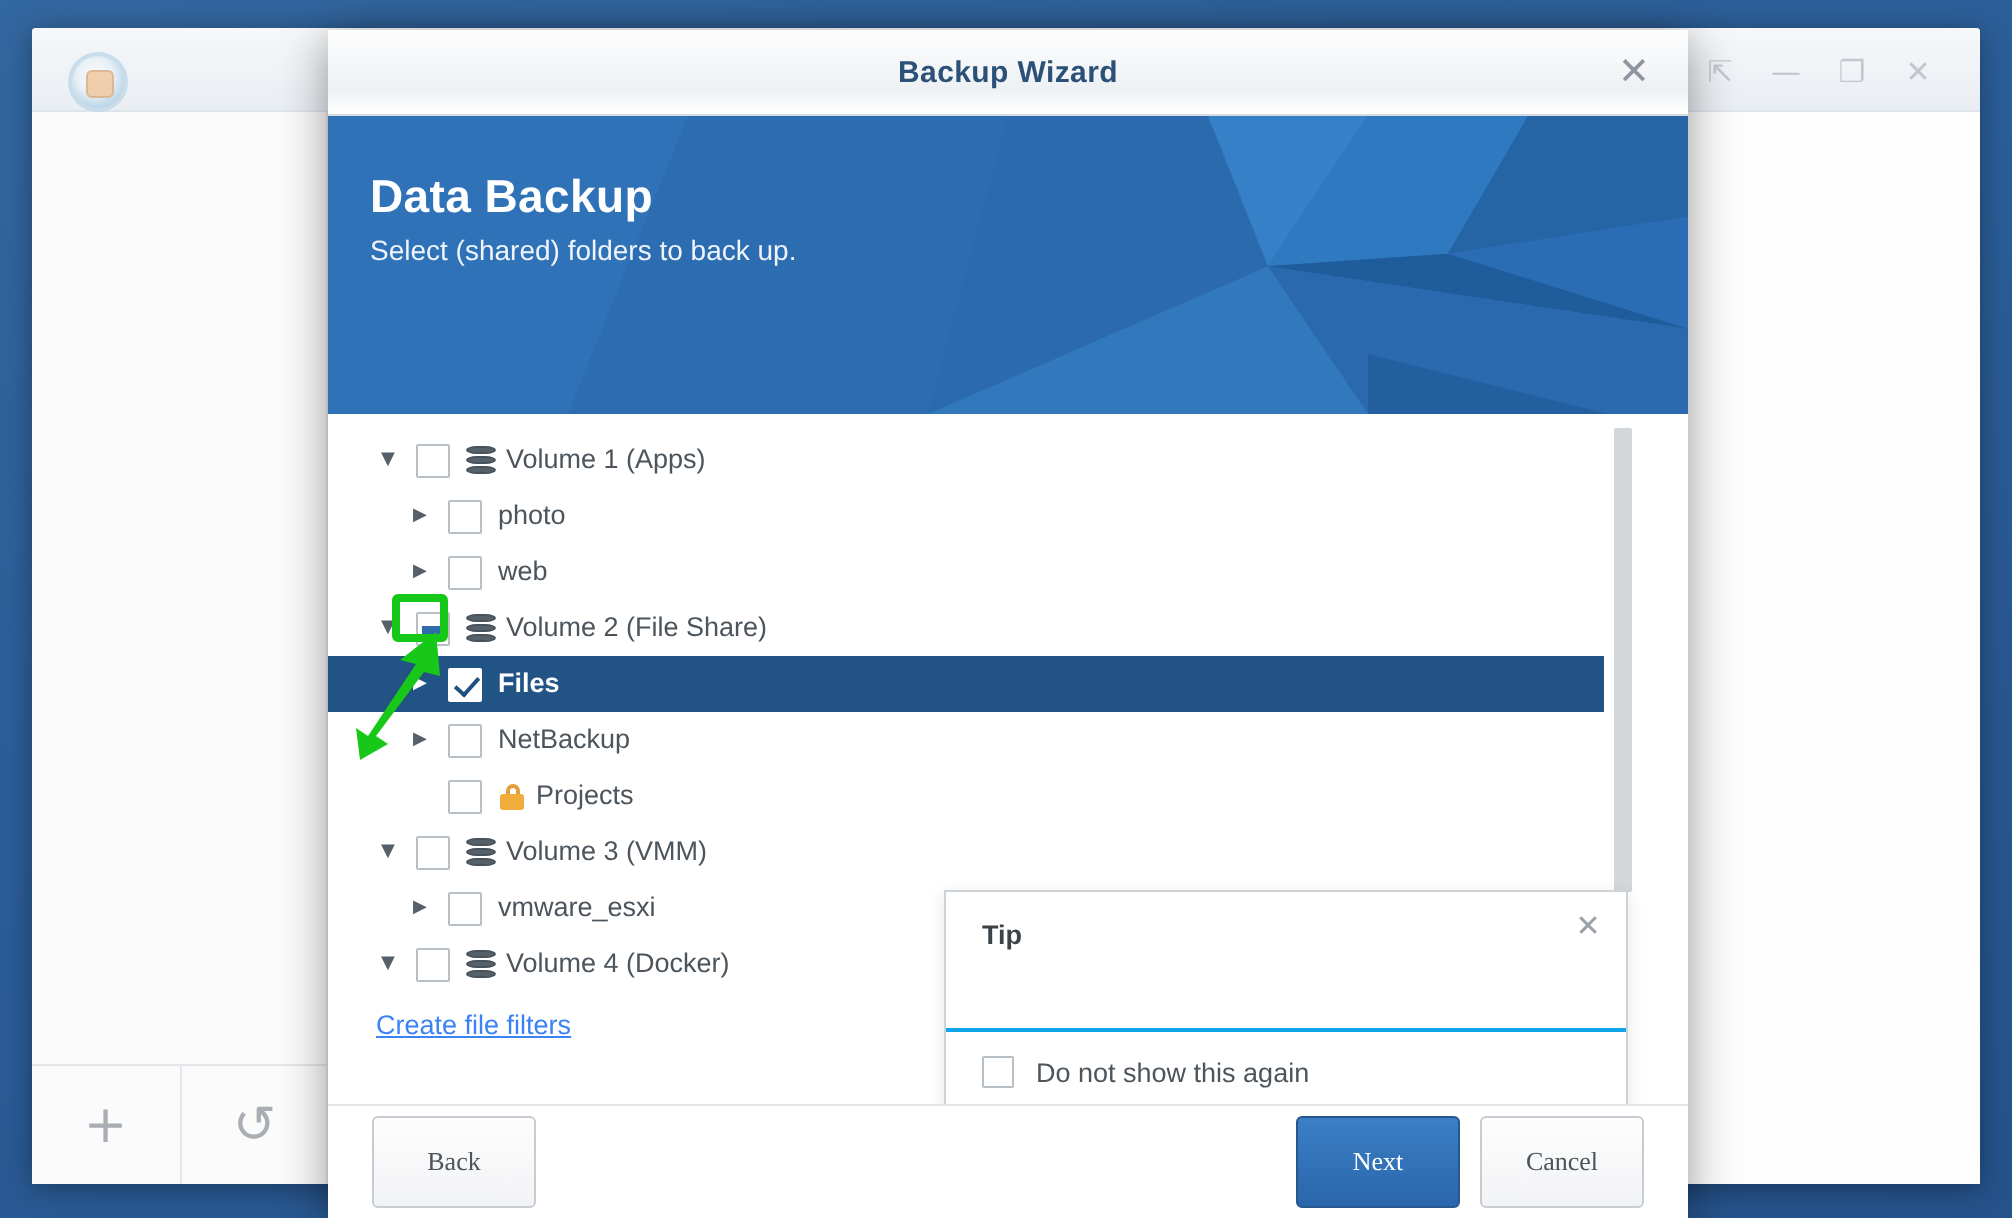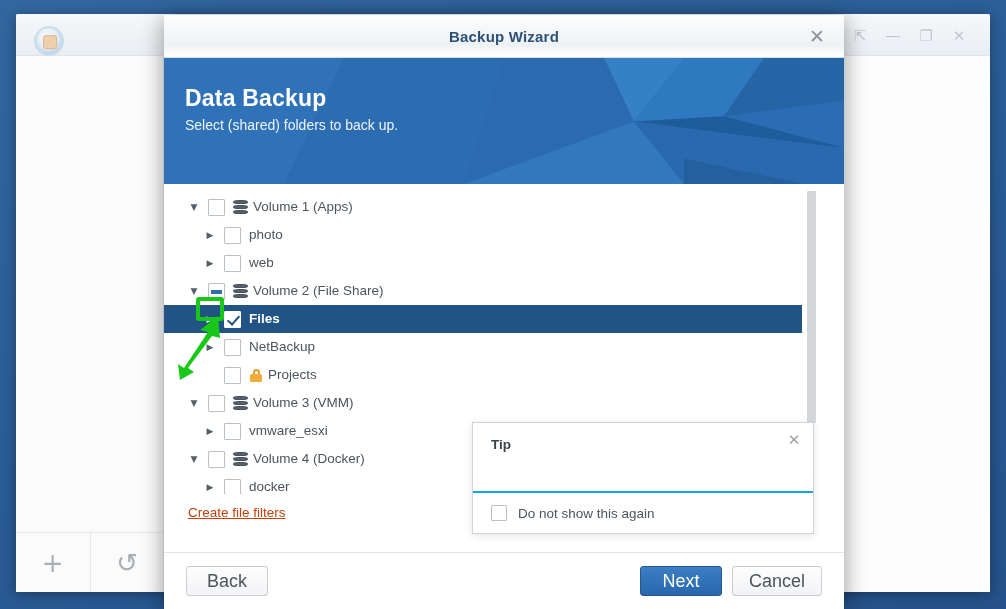--- a/index.html
+++ b/index.html
@@ -143,21 +143,21 @@
     line-height: 26px;
     text-align: center;
     font-size: 19px;
     color: #8d959e;
     cursor: pointer;
     font-family: "DejaVu Sans", sans-serif;
   }
 
   
   #hero {
-    height: 126px;
+    height: 149px;
     flex: 0 0 auto;
     position: relative;
     overflow: hidden;
     background: #2a6cb0;
   }
   #hero svg { position: absolute; inset: 0; width: 100%; height: 100%; display: block; }
   #hero-text {
     position: absolute;
     left: 21px;
     top: 27px;
@@ -337,21 +337,21 @@
     border-radius: 1px;
     cursor: pointer;
   }
 
   
   #create-filters-link {
     position: absolute;
     left: 24px;
     bottom: 32px;
     font-size: 13.5px;
-    color: #c2410c;
+    color: #3b82f6;
     text-decoration: underline;
     cursor: pointer;
   }
 
   
   #tip-panel {
     position: absolute;
     left: 308px;
     top: 238px;
     width: 342px;
@@ -411,30 +411,30 @@
     flex: 0 0 auto;
     height: 57px;
     border-top: 1px solid #e1e4e8;
     background: #ffffff;
     display: flex;
     align-items: center;
     padding: 0 22px;
     position: relative;
   }
   .btn {
-    height: 30px;
+    height: 46px;
     min-width: 82px;
     padding: 0 16px;
-    font-size: 18px;
+    font-size: 13px;
     border-radius: 3px;
     cursor: pointer;
     display: inline-flex;
     align-items: center;
     justify-content: center;
-    font-family: Liberation Sans, sans-serif;
+    font-family: Liberation Serif, serif;
   }
   .btn-secondary {
     background: linear-gradient(#fdfdfd, #f2f3f5);
     border: 1px solid #c7ccd2;
     color: #4c545c;
   }
   .btn-primary {
     background: linear-gradient(#3b7fc4, #2a66ac);
     border: 1px solid #24588f;
     color: #ffffff;

